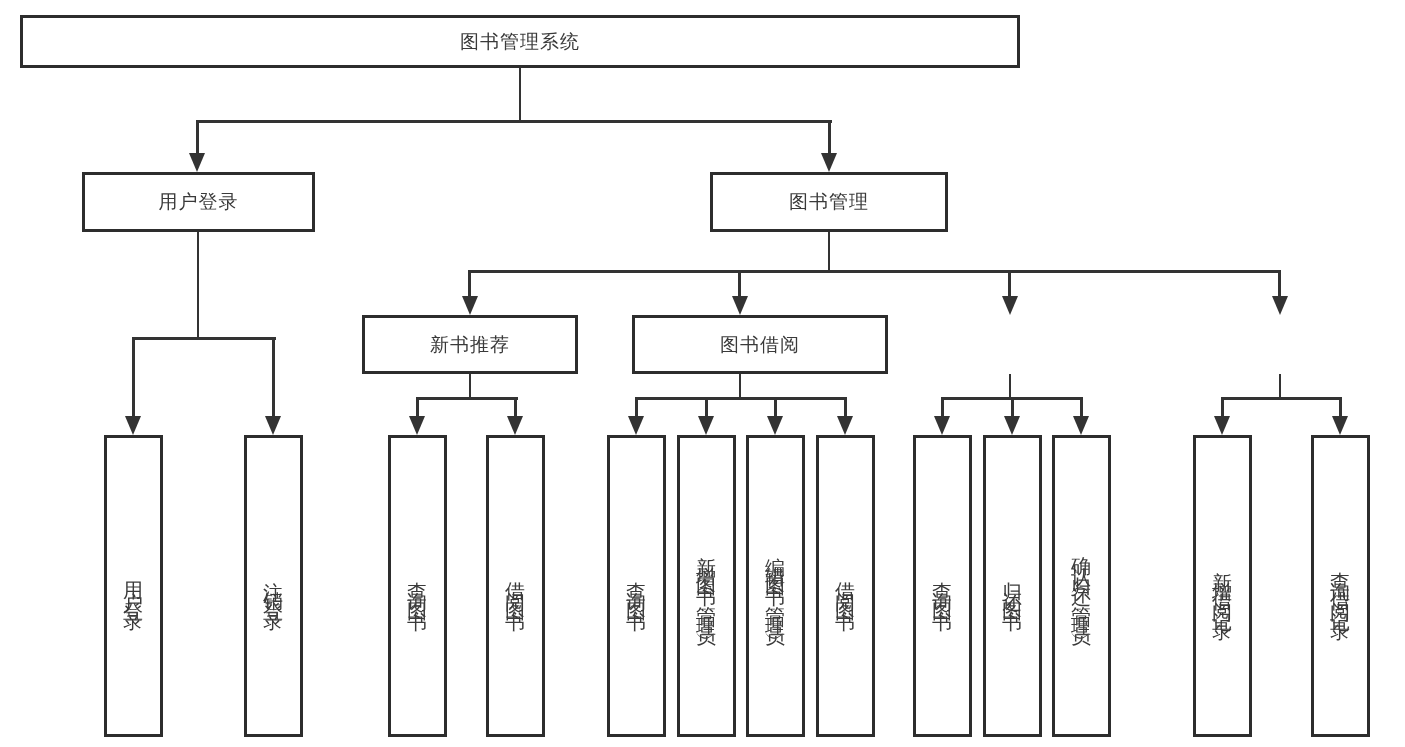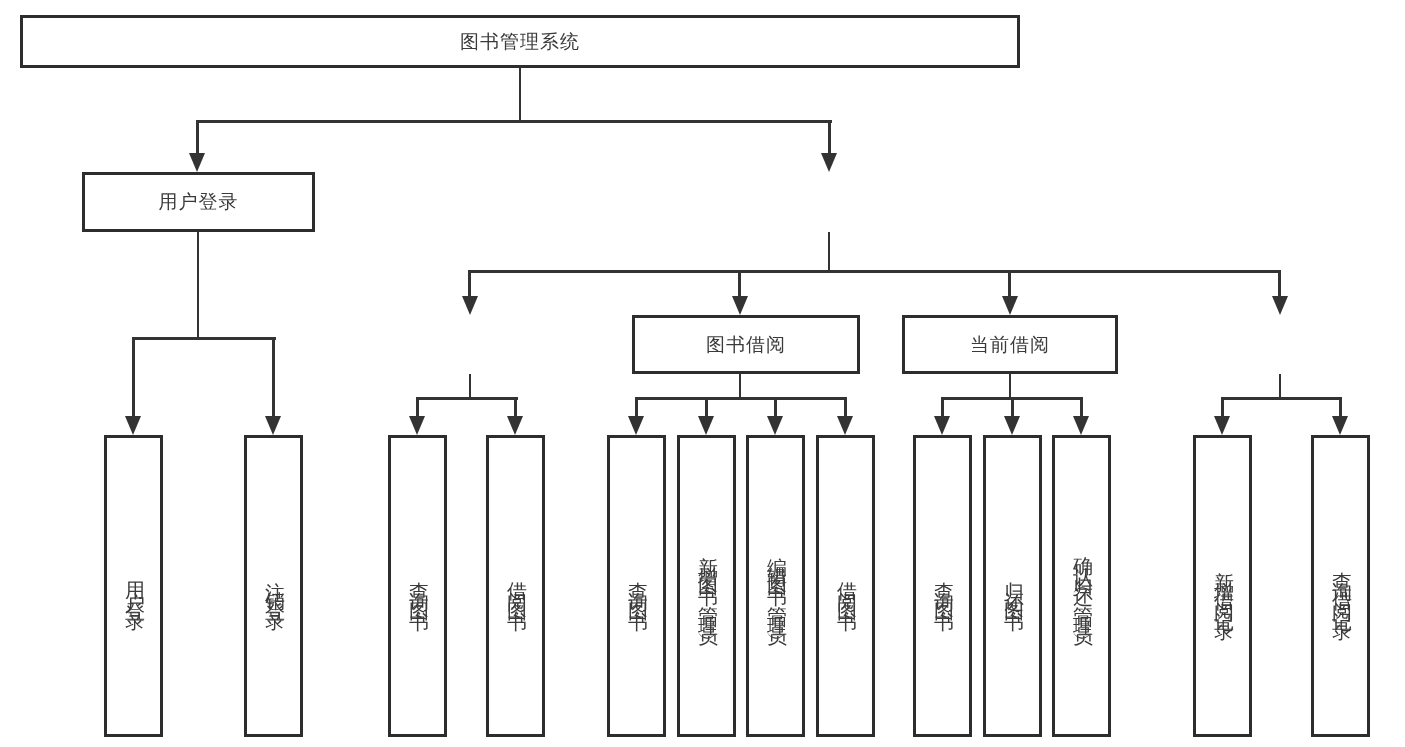--- a/index.html
+++ b/index.html
@@ -12,21 +12,20 @@
   }
   .box{
     position:absolute;
     box-sizing:border-box;
     border:3px solid #2d2d2d;
     background:#ffffff;
     display:flex;
     align-items:center;
     justify-content:center;
     color:#3a3a3a;
-    font-family:Liberation Mono, monospace;
   }
   .hbox{font-size:19px;letter-spacing:1px;}
   .leaf{width:59px;top:435px;height:302px;}
   .leaf .vtext{
     writing-mode:vertical-rl;
     text-orientation:mixed;
     font-size:20px;
     letter-spacing:10px;
     color:#3a3a3a;
     line-height:1;
@@ -56,29 +55,32 @@
 <div id="stage">
 
   <div class="box hbox" style="left:20px;top:15px;width:1000px;height:53px;">
     <span>图书管理系统</span>
   </div>
 
   <div class="box hbox" style="left:82px;top:172px;width:233px;height:60px;">
     <span>用户登录</span>
   </div>
 
+  <div class="box hbox" style="left:710px;top:172px;width:238px;height:60px;">
+    <span>图书管理</span>
+  </div>
 
+  <div class="box hbox" style="left:362px;top:315px;width:216px;height:59px;">
+    <span>新书推荐</span>
+  </div>
 
-  <div class="box hbox" style="left:632px;top:315px;width:228px;height:59px;text-align:center;">
+  <div class="box hbox" style="left:632px;top:315px;width:256px;height:59px;text-align:center;">
     <span>图书借阅</span>
   </div>
 
-  <div class="box hbox" style="left:902px;top:315px;width:216px;height:59px;">
-    <span>当前借阅</span>
-  </div>
 
 
   <div class="box leaf" style="left:104px;">
     <span class="vtext">用户登录</span>
   </div>
   <div class="box leaf" style="left:244px;">
     <span class="vtext">注销登录</span>
   </div>
 
   <div class="box leaf" style="left:388px;">

